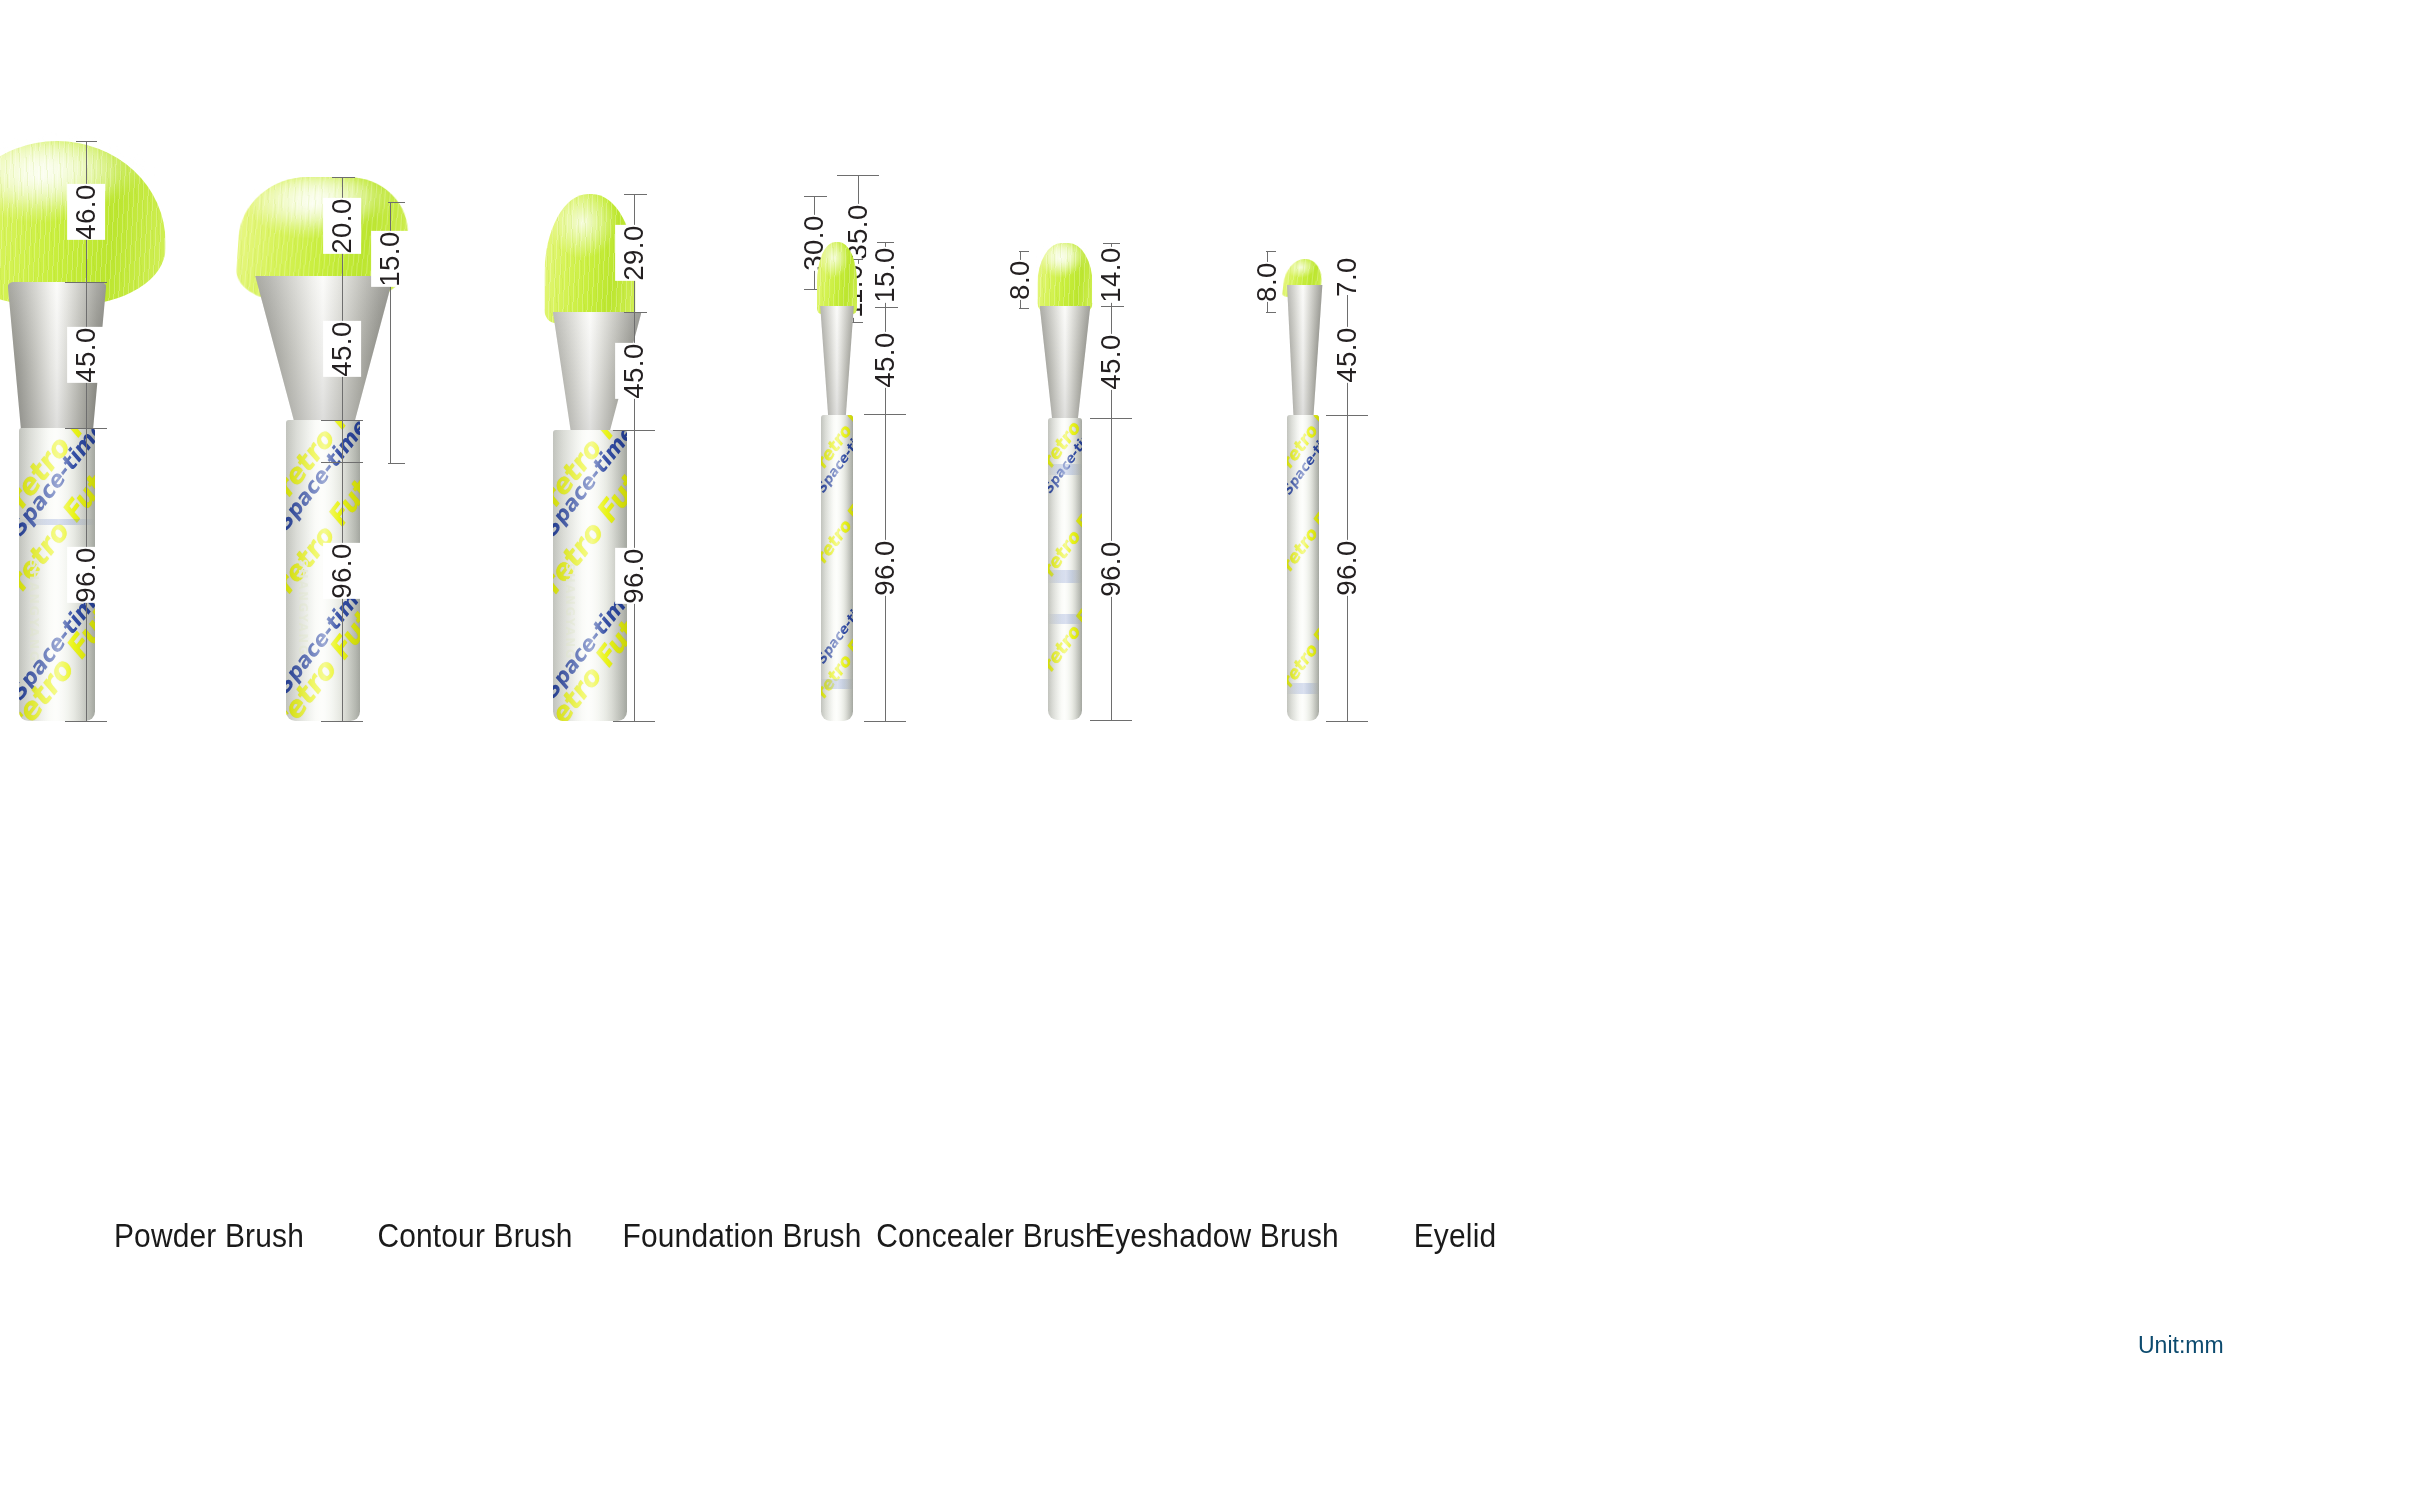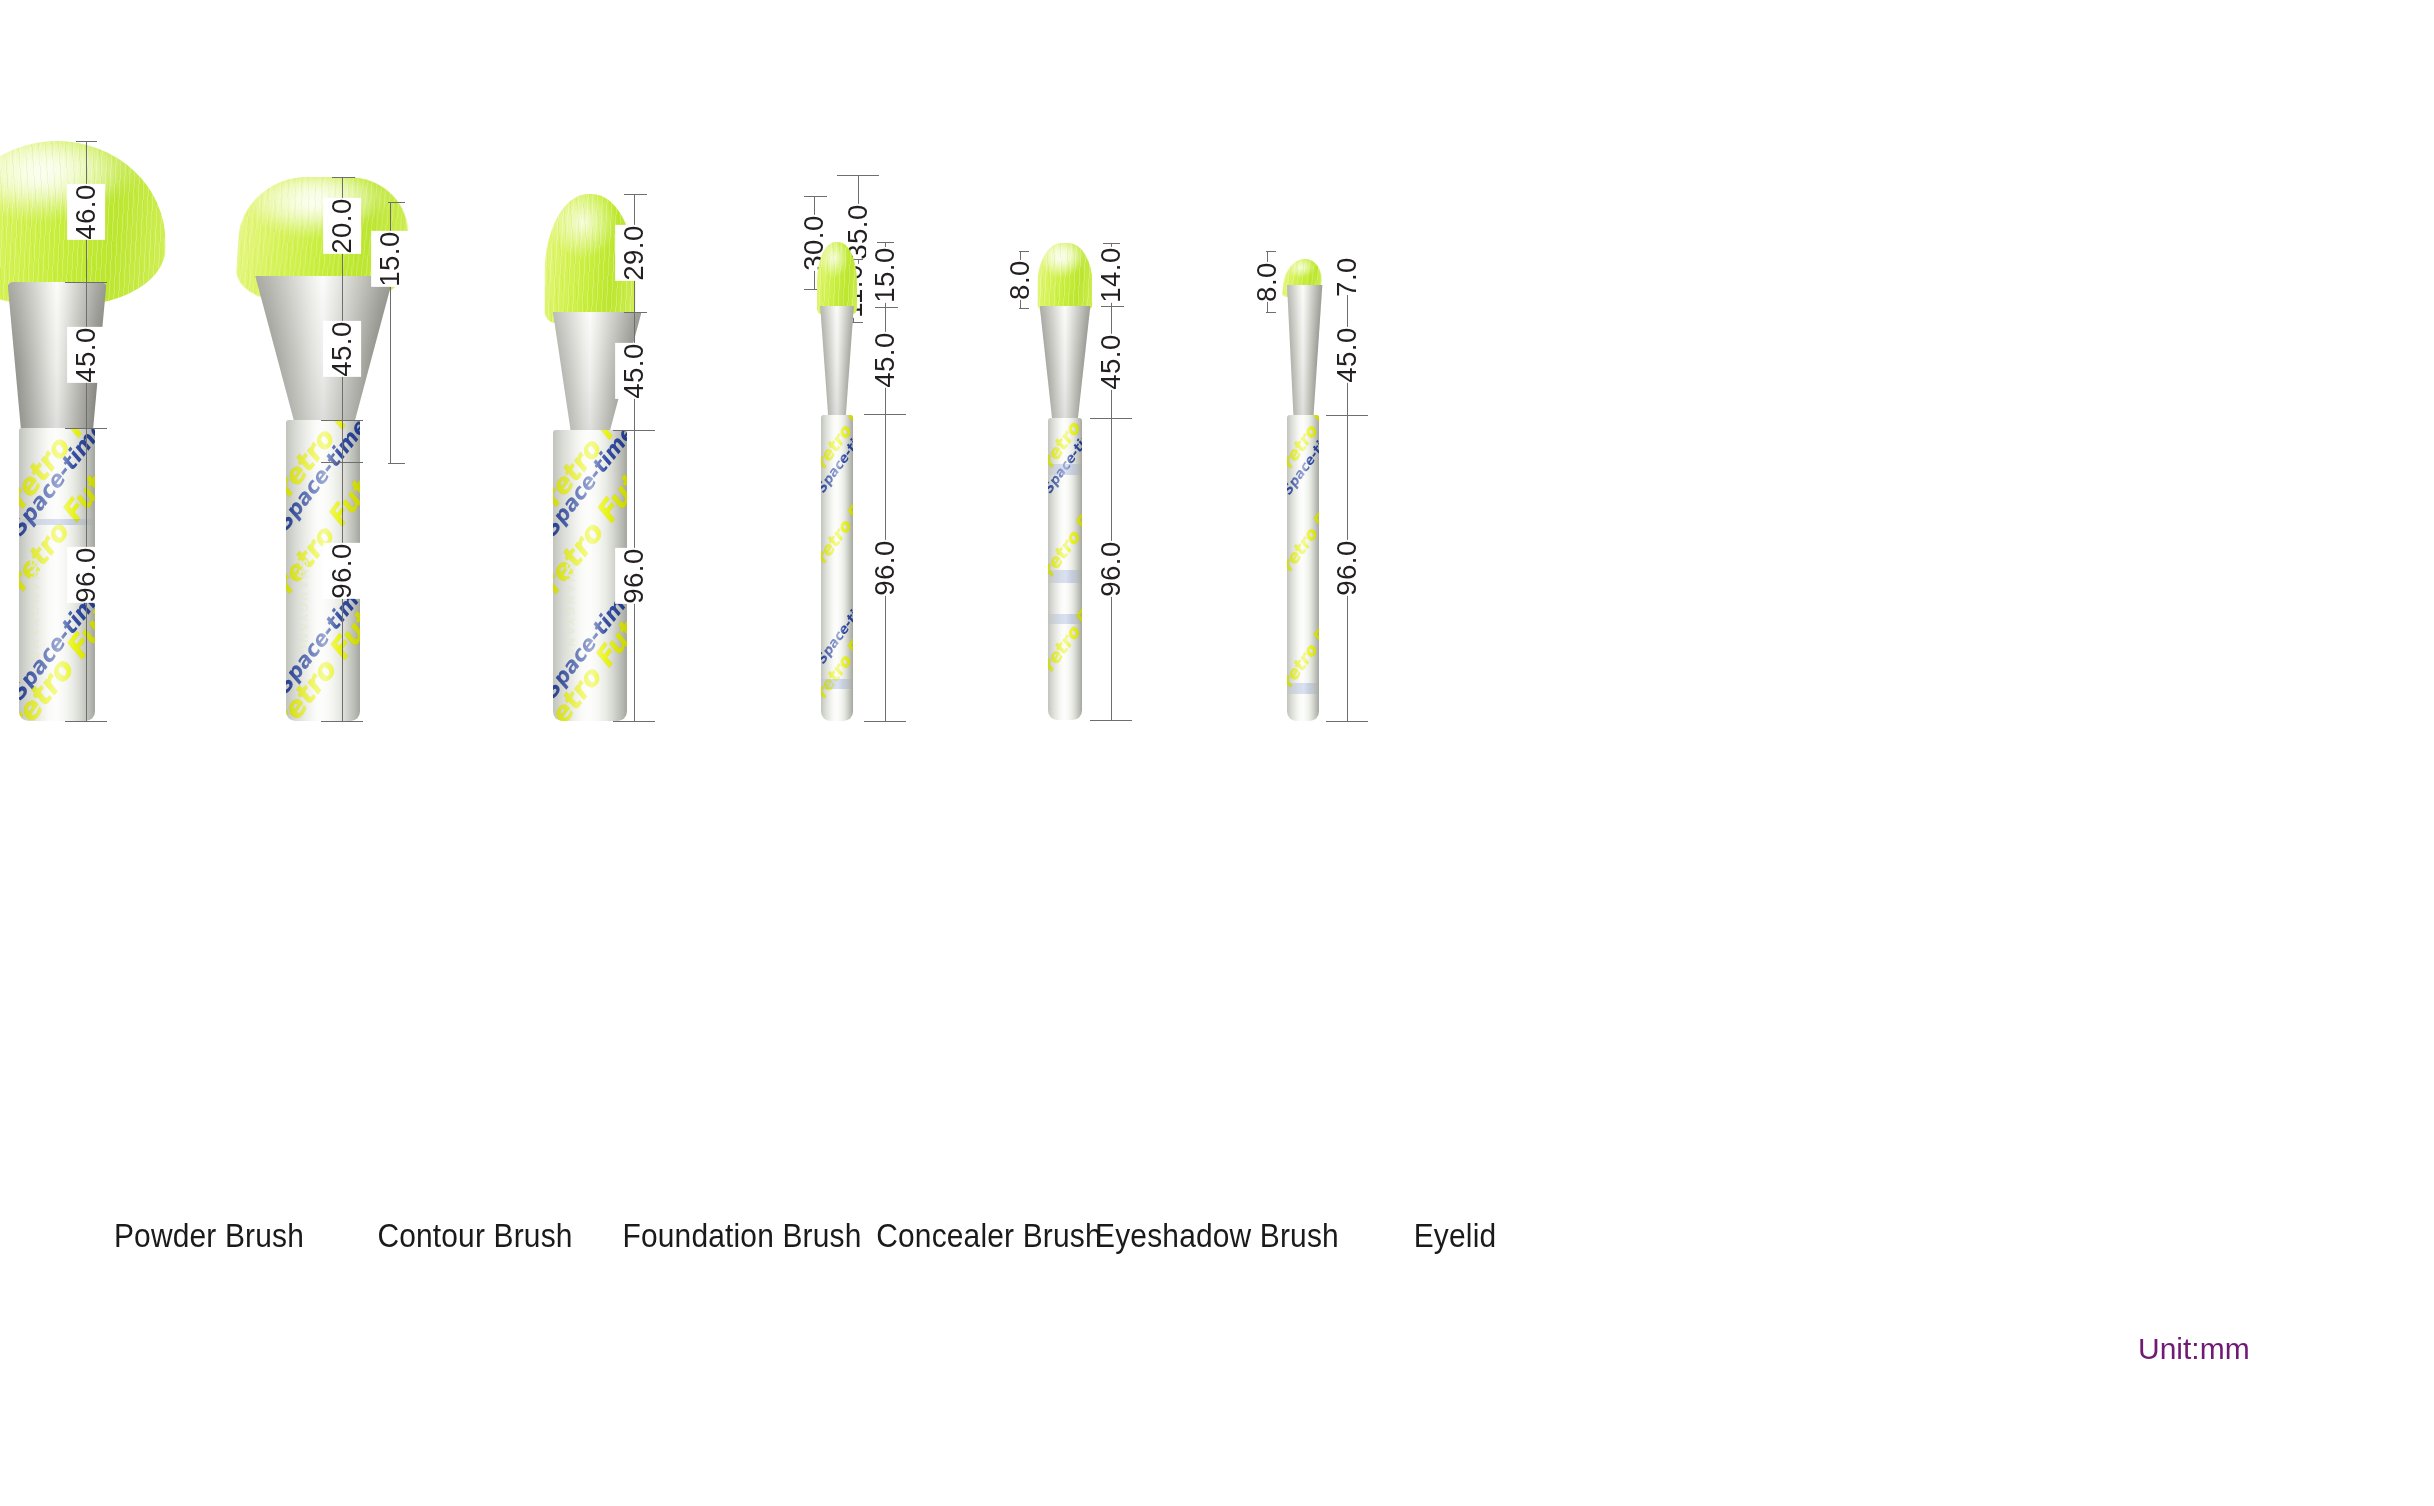--- a/index.html
+++ b/index.html
@@ -145,22 +145,22 @@
     background: #ffffff;
     padding: 2.9px 0;
     white-space: nowrap;
     color: #231f20;
     font-family: "Liberation Sans", sans-serif;
   }
 
   
   #unit-note {
     position: absolute;
-    font-size: 30px;
-    color: #701a75;
+    font-size: 23px;
+    color: #0c4a6e;
     white-space: nowrap;
     font-family: "Liberation Sans", sans-serif;
   }
 </style>
 </head>
 <body>
 
 <div id="spec-sheet">
 
   <div class="brush-col" style="left:57px; width:304px;">

